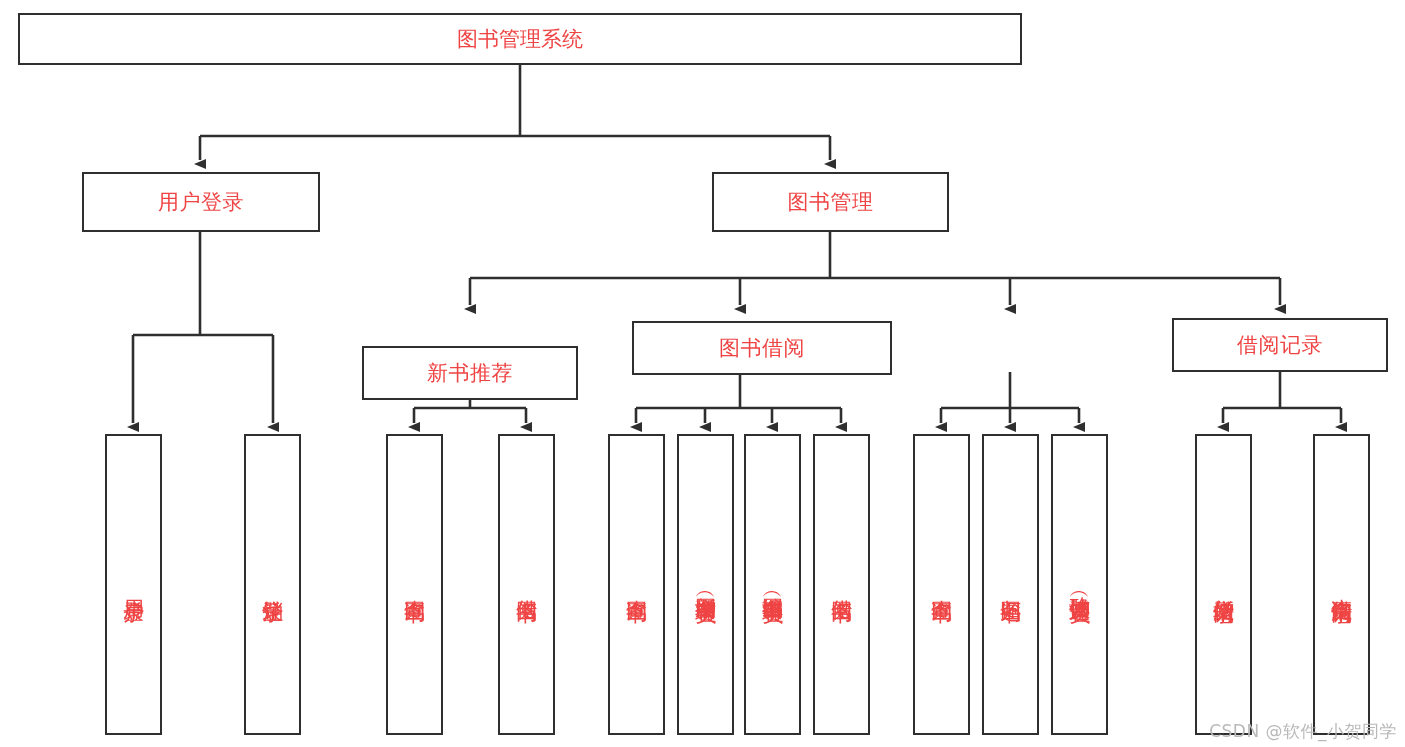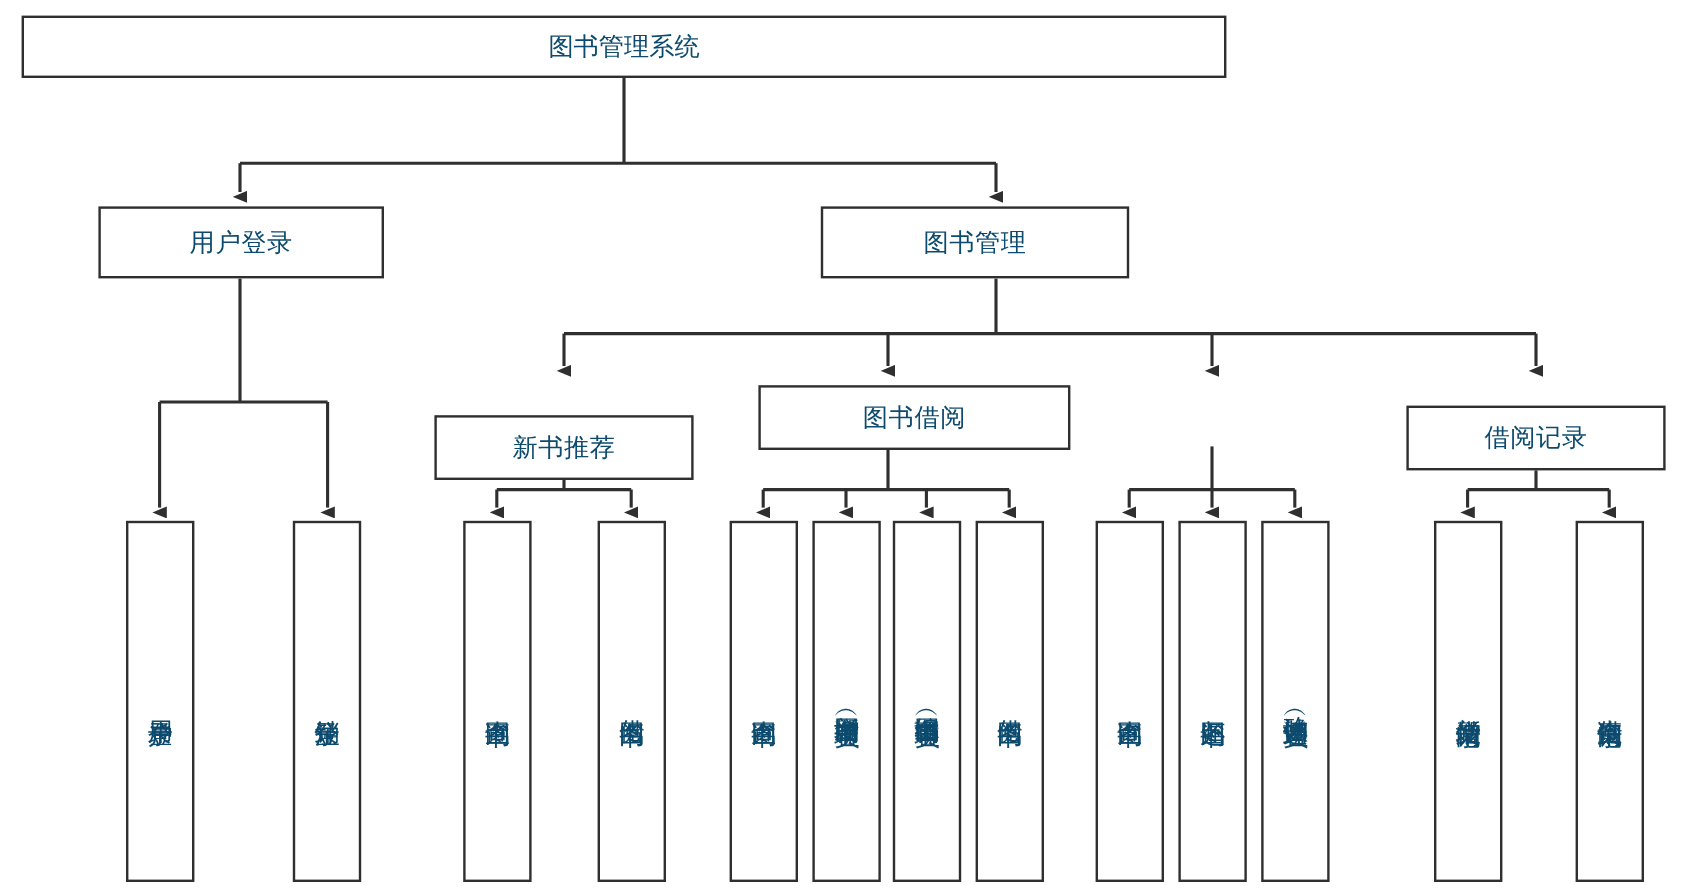--- a/index.html
+++ b/index.html
@@ -26,21 +26,21 @@
     pointer-events: none;
   }
   .node {
     position: absolute;
     box-sizing: border-box;
     border: 2px solid #2f2f2f;
     background: #ffffff;
     display: flex;
     align-items: center;
     justify-content: center;
-    color: #0c4a6e;
+    color: #ef4444;
     line-height: 1.08;
   }
   .node-h {
     font-size: 21px;
     letter-spacing: 0.5px;
   }
   .node-root {
     font-size: 21px;
   }
   .node-v {
@@ -121,31 +121,31 @@
     </g>
   </svg>
 
   <div class="node node-root" style="left:18px; top:13px; width:1004px; height:52px;">
     <span>图书管理系统</span>
   </div>
 
   <div class="node node-h" style="left:82px; top:172px; width:238px; height:60px;">
     <span>用户登录</span>
   </div>
-  <div class="node node-h" style="left:684px; top:172px; width:257px; height:60px;">
+  <div class="node node-h" style="left:712px; top:172px; width:237px; height:60px;">
     <span>图书管理</span>
   </div>
 
   <div class="node node-h" style="left:362px; top:318px; width:216px; height:54px;margin-top:28px;">
     <span>新书推荐</span>
   </div>
   <div class="node node-h" style="left:632px; top:321px; width:260px; height:54px;">
     <span>图书借阅</span>
   </div>
-  <div class="node node-h" style="left:1172px; top:318px; width:216px; height:54px;margin-top:20px;">
+  <div class="node node-h" style="left:1172px; top:318px; width:216px; height:54px;">
     <span>借阅记录</span>
   </div>
 
   <div class="node node-v" style="left:105px; top:434px; width:57px; height:301px;">
     <span class="vlabel">用户登录</span>
   </div>
   <div class="node node-v" style="left:244px; top:434px; width:57px; height:301px;">
     <span class="vlabel">注销登录</span>
   </div>
 
@@ -179,14 +179,15 @@
     <span class="vlabel">确认归还（管理员）</span>
   </div>
 
   <div class="node node-v" style="left:1195px; top:434px; width:57px; height:301px;">
     <span class="vlabel">新增借阅记录</span>
   </div>
   <div class="node node-v" style="left:1313px; top:434px; width:57px; height:301px;">
     <span class="vlabel">查询借阅记录</span>
   </div>
 
+  <div class="watermark">CSDN @软件_小贺同学</div>
 
 </div>
 
 </body></html>

